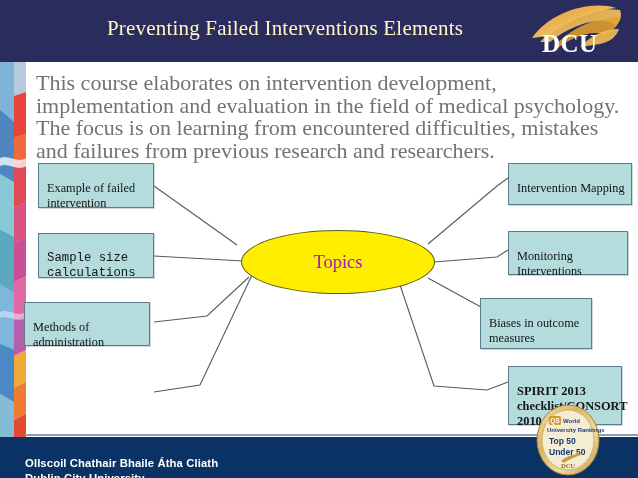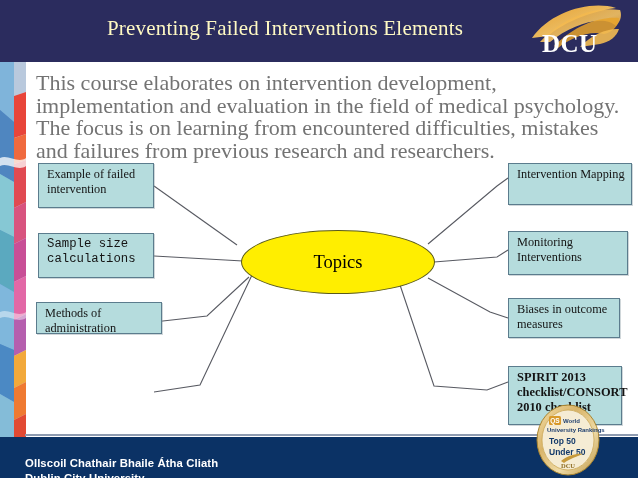--- a/index.html
+++ b/index.html
@@ -51,42 +51,42 @@
   .diagram{position:absolute;left:0;top:0;width:638px;height:478px;}
   .node{
     position:absolute;
     background:#b5dcdd;
     border:1px solid #5b7c8d;
     box-sizing:border-box;
     color:#141414;
     font-family:"Liberation Serif", serif;
     font-size:12.3px;
     line-height:15px;
-    padding:3px 0 0 8px;
+    padding:17px 0 0 8px;
     box-shadow:1px 1px 0 rgba(120,140,150,.35);
   }
   .node.bold{font-weight:bold;font-size:12.4px;}
 
   .n1{left:38px;top:163px;width:116px;height:45px;}
   .n2{left:38px;top:233px;width:116px;height:45px;font-family:Liberation Mono, monospace;}
-  .n3{left:36px;top:302px;width:126px;height:32px;}
+  .n3{left:24px;top:302px;width:126px;height:44px;}
   .n4{left:38px;top:368px;width:116px;height:47px;}
 
   .n5{left:508px;top:163px;width:124px;height:42px;}
   .n6{left:508px;top:231px;width:120px;height:44px;}
-  .n7{left:508px;top:298px;width:112px;height:40px;}
+  .n7{left:480px;top:298px;width:112px;height:51px;}
   .n8{left:508px;top:355px;width:114px;height:59px;margin-top:11px;}
 
   .ellipse{
     position:absolute;left:241px;top:230px;width:192px;height:62px;
     background:#ffee00;
     border:1px solid #5a5a1a;
     border-radius:50%;
     display:flex;align-items:center;justify-content:center;
-    color:#000000;
+    color:#a21caf;
     font-family:"Liberation Serif", serif;
     font-size:18.5px;
   }
 
   
   .footer{
     position:absolute;left:0;top:437px;width:638px;height:41px;
     background:#0b3265;
   }
   .footer-rule{

